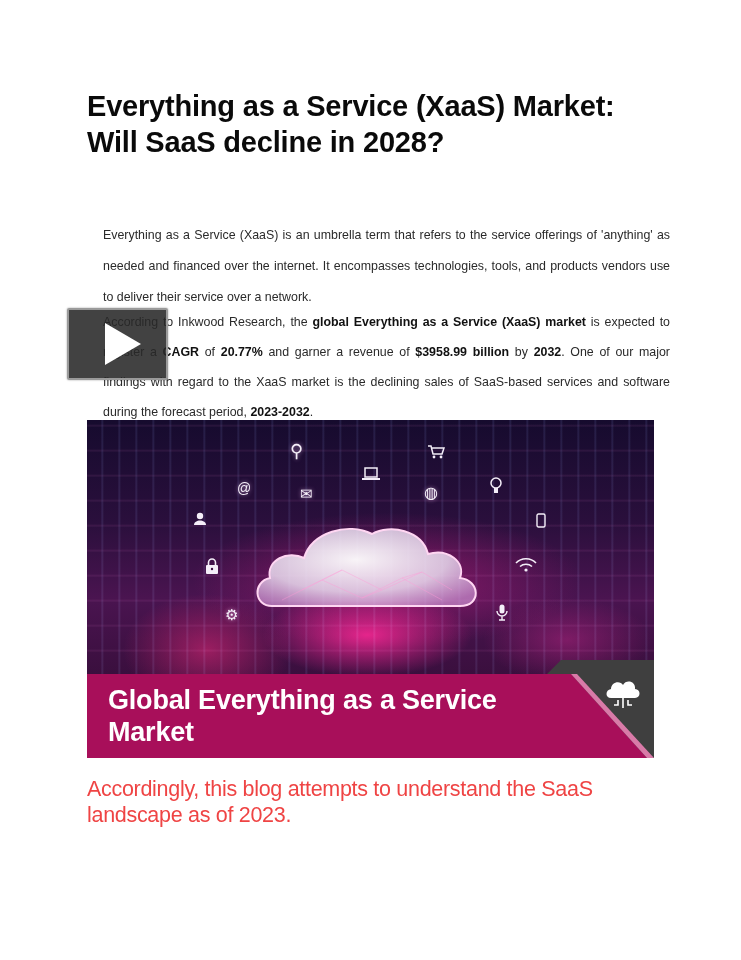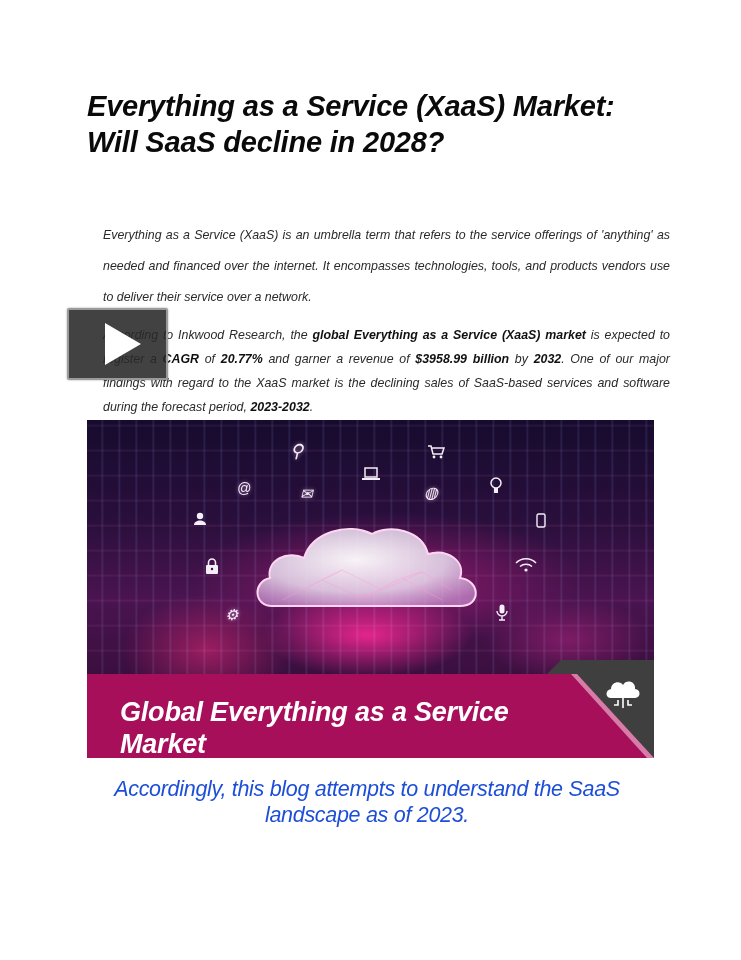--- a/index.html
+++ b/index.html
@@ -1,23 +1,23 @@
 <!DOCTYPE html>
 <html><head>
   <meta charset="utf-8">
   <style>
     html, body { margin: 0; padding: 0; background: #ffffff; }
     body { width: 741px; height: 960px; position: relative; overflow: hidden; font-family: "Liberation Sans", sans-serif; color: #111; }
-    .page { position: absolute; left: 0; top: 0; width: 741px; height: 960px; background: #fff; font-style: italic; }
+    .page { position: absolute; left: 0; top: 0; width: 741px; height: 960px; background: #fff; }
 
     .title { position: absolute; left: 87px; top: 88px; width: 590px; margin: 0; font-size: 29px; line-height: 36px; font-weight: bold; color: #0a0a0a; letter-spacing: -0.2px; }
 
     .para { position: absolute; left: 87px; width: 567px; margin: 16px; font-size: 12.4px; color: #2a2a2a; text-align: justify; text-align-last: left; }
     .p1 { top: 204px; line-height: 31px; }
-    .p2 { top: 307px; line-height: 24px; }
+    .p2 { top: 291px; line-height: 30px; }
     .para b { color: #111; font-weight: bold; }
 
     .play { position: absolute; left: 67px; top: 308px; width: 97px; height: 68px; background: rgba(40,40,40,0.88); border: 2px solid #9a9a9a; border-radius: 2px; box-shadow: 0 0 2px rgba(0,0,0,0.4); cursor: pointer; }
     .play .tri { position: absolute; left: 36px; top: 13px; width: 0; height: 0; border-top: 21px solid transparent; border-bottom: 21px solid transparent; border-left: 36px solid #ffffff; }
 
     .hero { position: absolute; left: 87px; top: 420px; width: 567px; height: 338px; overflow: hidden; background: #14092a; }
     .hero .bg { position: absolute; left: 0; top: 0; width: 567px; height: 254px;
       background:
         radial-gradient(ellipse 150px 60px at 280px 215px, rgba(255,40,150,0.85), rgba(255,40,150,0) 70%),
         radial-gradient(ellipse 260px 90px at 300px 160px, rgba(200,30,130,0.55), rgba(200,30,130,0) 75%),
@@ -29,24 +29,24 @@
       background:
         repeating-linear-gradient(90deg, rgba(255,255,255,0.0) 0px, rgba(255,255,255,0.0) 14px, rgba(140,170,255,0.18) 15px, rgba(255,255,255,0.0) 17px),
         repeating-linear-gradient(0deg, rgba(255,255,255,0.0) 0px, rgba(255,255,255,0.0) 22px, rgba(255,120,200,0.12) 23px, rgba(255,255,255,0.0) 25px);
       mix-blend-mode: screen; opacity: 0.8;
     }
     .hero .cloud { position: absolute; left: 165px; top: 100px; width: 230px; height: 90px; }
     .hero .icon { position: absolute; color: #f4eef8; font-size: 14px; line-height: 14px; text-shadow: 0 0 4px rgba(255,200,255,0.6); }
 
     .banner { position: absolute; left: 0; top: 254px; width: 567px; height: 84px; background: #a80f5a; }
     .banner .grey { position: absolute; left: 0; top: -14px; width: 567px; height: 98px; }
-    .banner-text { position: absolute; left: 21px; top: 10px; width: 480px; margin: 12px; font-size: 27px; line-height: 32px; font-weight: bold; color: #ffffff; letter-spacing: -0.2px; }
+    .banner-text { position: absolute; left: 21px; top: 10px; width: 480px; margin: 0; font-size: 27px; line-height: 32px; font-weight: bold; color: #ffffff; letter-spacing: -0.2px; }
     .banner .cloud-logo { position: absolute; left: 516px; top: 2px; width: 40px; height: 36px; }
 
-    .closing { position: absolute; left: 87px; top: 776px; width: 560px; margin: 0; font-size: 21.5px; line-height: 26px; color: #1d4ed8; letter-spacing: -0.3px; text-align: center; }
+    .closing { position: absolute; left: 87px; top: 776px; width: 560px; margin: 0; font-size: 21.5px; line-height: 26px; color: #ef4444; letter-spacing: -0.3px; }
   </style>
 </head>
 <body>
 
 <div class="page">
 
   <h1 class="title"><span>Everything as a Service (XaaS) Market:</span><br><span>Will SaaS decline in 2028?</span></h1>
 
   <p class="para p1">Everything as a Service (XaaS) is an umbrella term that refers to the service offerings of 'anything' as needed and financed over the internet. It encompasses technologies, tools, and products vendors use to deliver their service over a network.</p>
 

